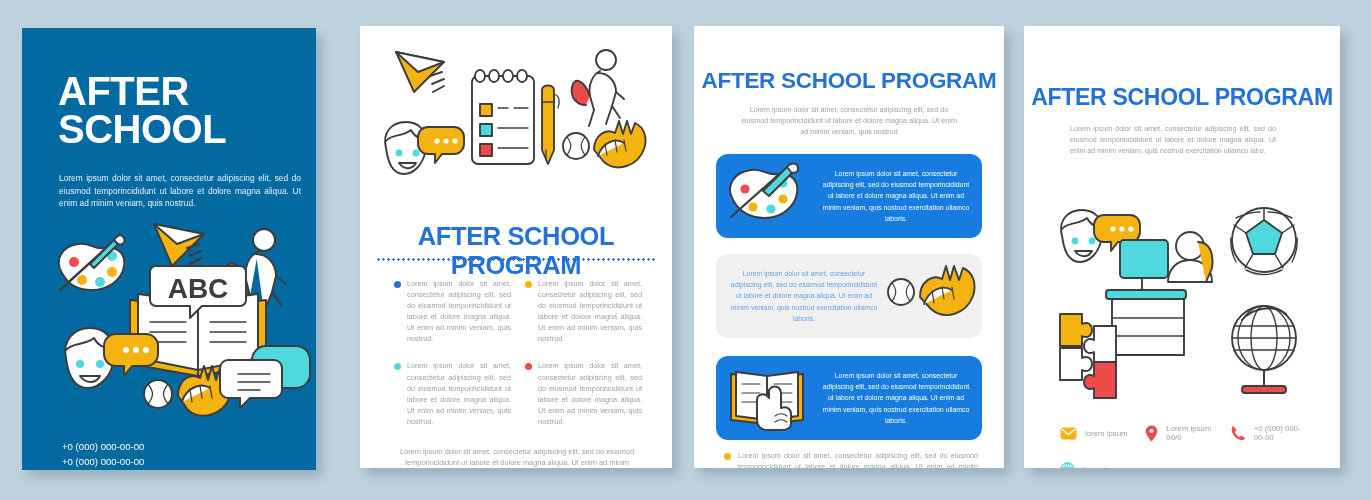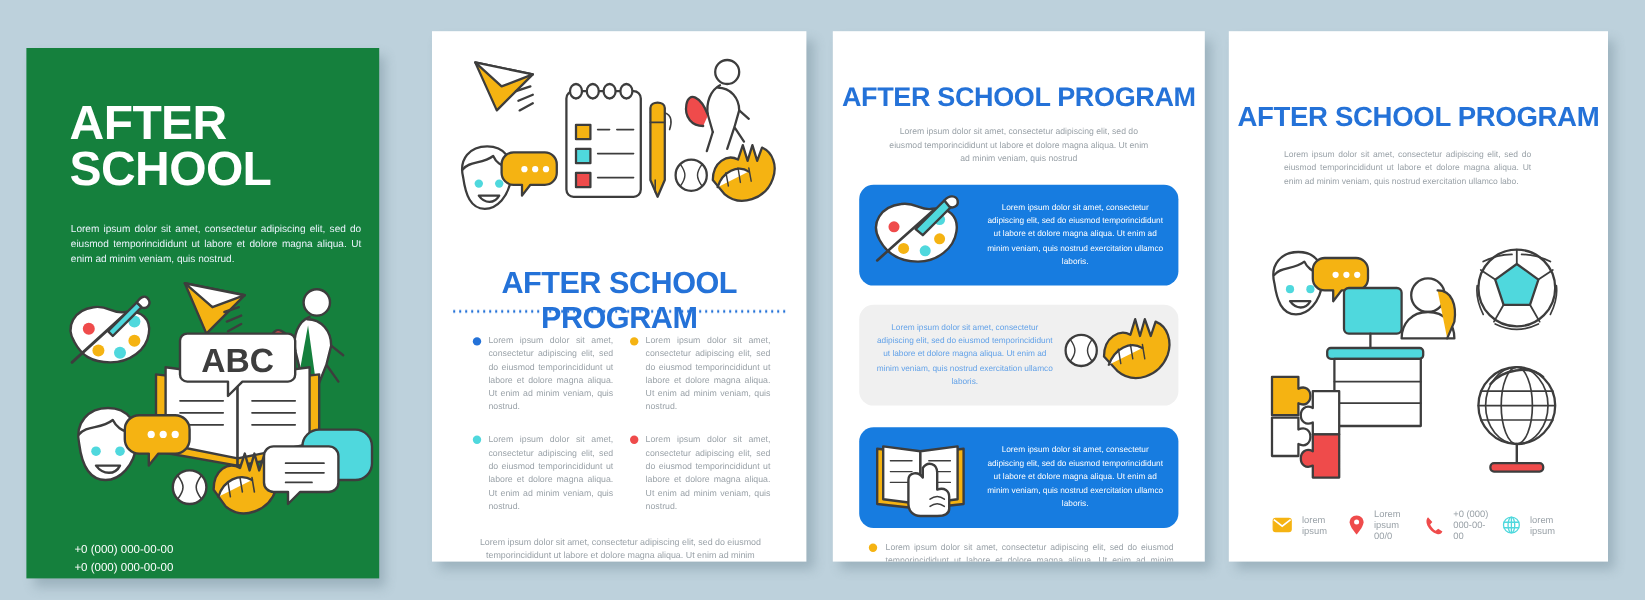--- a/index.html
+++ b/index.html
@@ -10,21 +10,21 @@
     overflow:hidden;
   }
   .stage{position:relative;width:1371px;height:500px;}
 
   .panel{
     position:absolute;
     background:#ffffff;
     box-shadow:6px 7px 9px rgba(80,105,120,.30);
     overflow:hidden;
   }
-  #panel-cover{left:22px;top:40px;width:294px;height:442px;background:#15803d;}
+  #panel-cover{left:22px;top:28px;width:294px;height:442px;background:#0369a1;}
   #panel-two{left:360px;top:26px;width:312px;height:442px;}
   #panel-three{left:694px;top:26px;width:310px;height:442px;}
   #panel-four{left:1024px;top:26px;width:316px;height:442px;}
 
   
   .cover-title{
     position:absolute;left:36px;top:44px;width:260px;
     color:#ffffff;font-weight:bold;letter-spacing:-.5px;line-height:.95;
   }
   .cover-title .l1{display:block;font-size:40px;}
@@ -96,21 +96,21 @@
   .p4-title{
     position:absolute;left:0;top:58px;width:100%;text-align:center;
     color:#2472d8;font-size:23px;font-weight:bold;letter-spacing:-.3px;
   }
   .p4-sub{
     position:absolute;left:46px;top:98px;width:206px;
     font-size:7.1px;line-height:1.55;color:#9aa2a8;text-align:justify;
   }
   .p4-contacts{
     position:absolute;left:36px;top:398px;width:250px;
-    display:grid;grid-template-columns:1fr 1fr 1fr 1fr;row-gap:20px;column-gap:6px;
+    display:grid;grid-template-columns:1fr 1fr 1fr;row-gap:20px;column-gap:6px;
   }
   .contact{display:flex;align-items:center;gap:8px;}
   .contact span.txt{font-size:7.8px;color:#9aa2a8;}
 </style>
 </head>
 <body>
 
 <div class="stage">
 
   <div class="panel" id="panel-cover">

